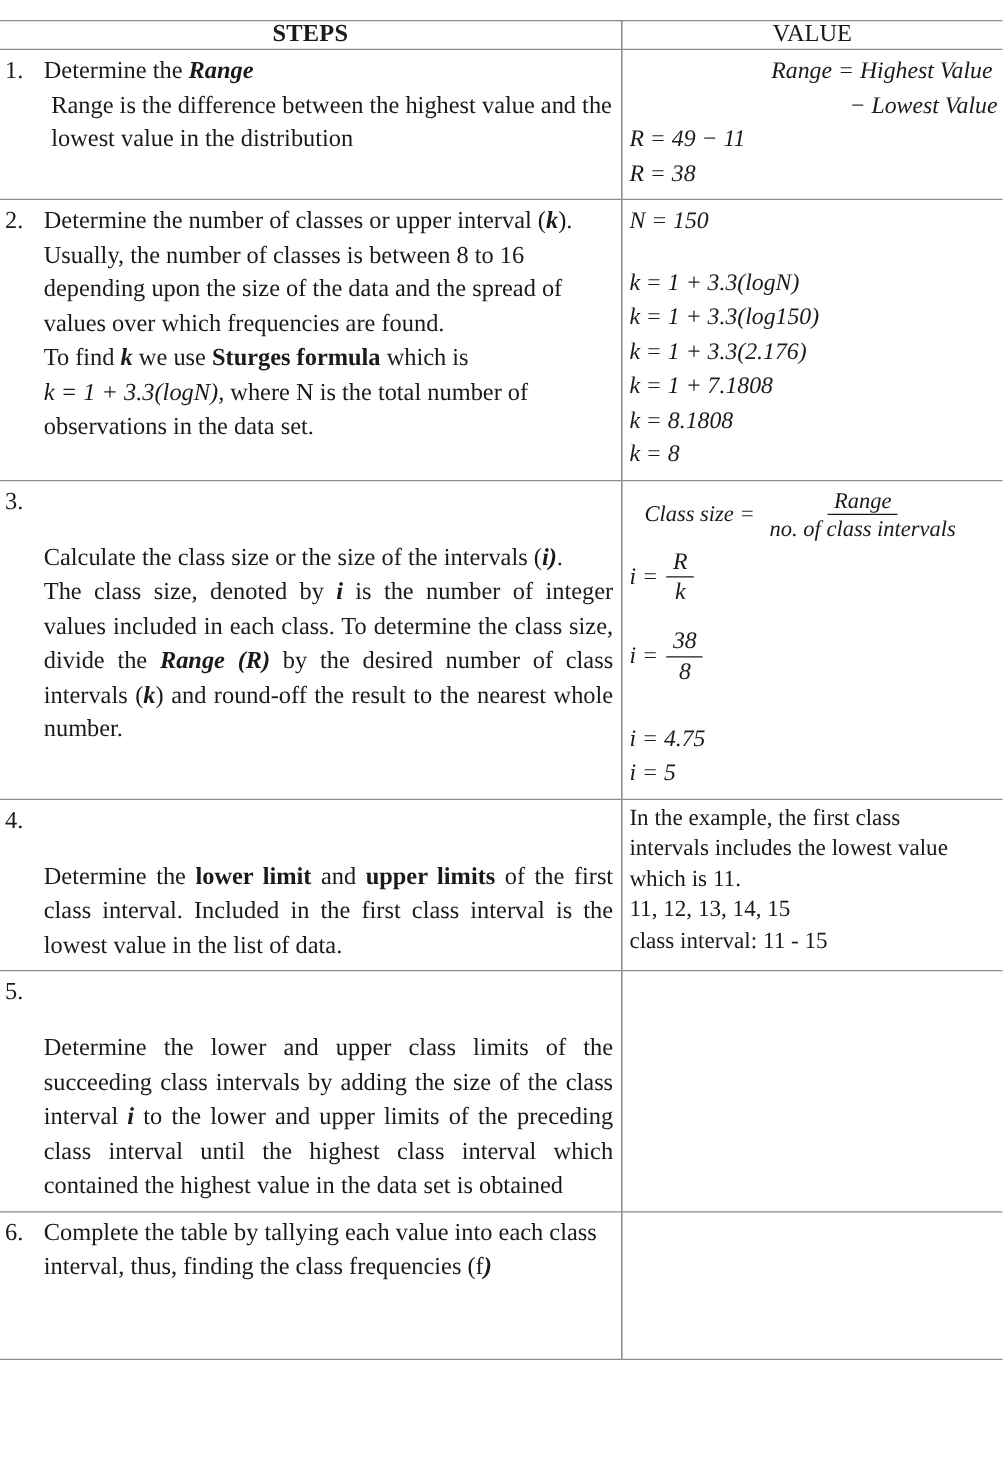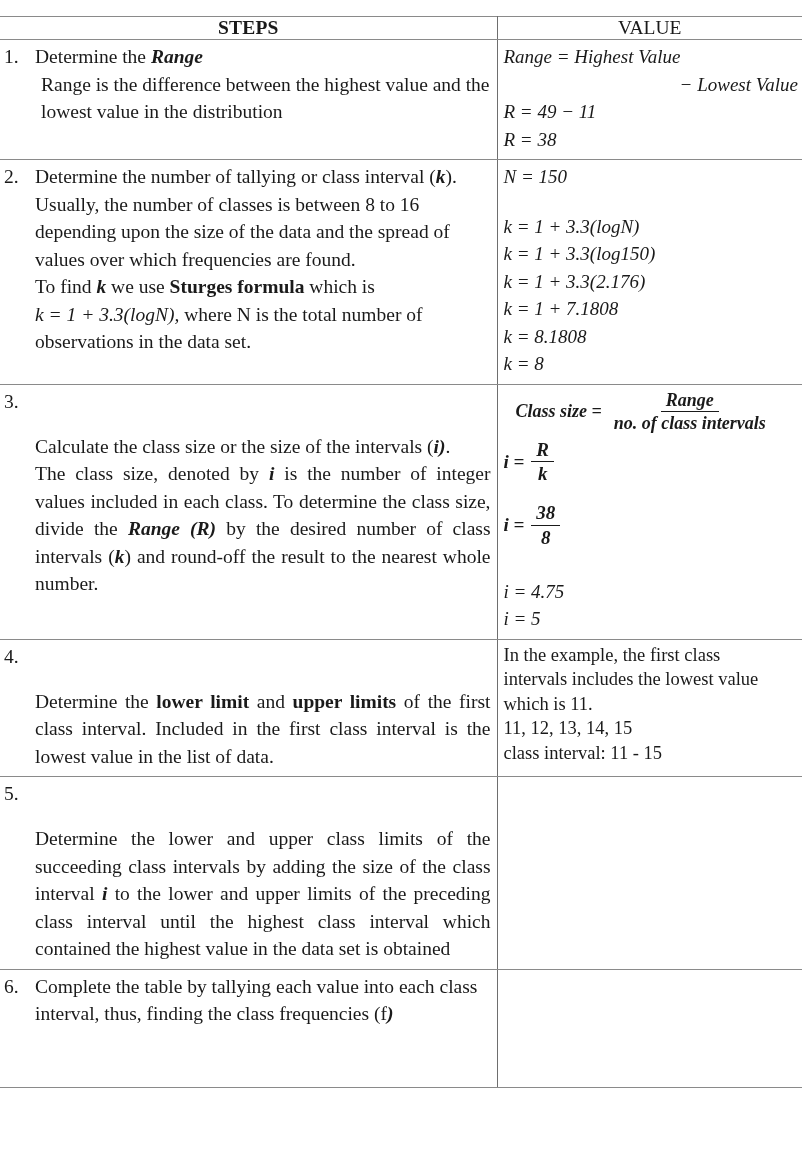--- a/index.html
+++ b/index.html
@@ -103,21 +103,20 @@
   .spacer-md { height: 22px; }
   .spacer-lg { height: 30px; }
 
   
   .eq {
     display: flex;
     align-items: center;
     font-style: italic;
     font-size: 19px;
     white-space: nowrap;
-    font-weight: bold;
   }
   .eq .lhs { padding-right: 7px; }
   .frac {
     display: inline-flex;
     flex-direction: column;
     align-items: center;
     vertical-align: middle;
     line-height: 1.12;
   }
   .frac .top {
@@ -165,33 +164,33 @@
       <td class="steps-cell">
         <div class="step">
           <div class="step-num">1.</div>
           <div class="step-body">
             <p><span>Determine the </span><b class="bi">Range</b></p>
             <p style="padding-left:6px">Range is the difference between the highest value and the lowest value in the distribution</p>
           </div>
         </div>
       </td>
       <td class="value-cell">
-        <div class="val-line math" style="text-align:left;padding-right:15px">Range = Highest Value</div>
+        <div class="val-line math" style="text-align:right;padding-right:8px">Range = Highest Value</div>
         <div class="val-line math" style="text-align:right;padding-right:4px">− Lowest Value</div>
         <div class="val-line math">R = 49 − 11</div>
         <div class="val-line math">R = 38</div>
       </td>
     </tr>
 
     <tr>
       <td class="steps-cell">
         <div class="step">
           <div class="step-num">2.</div>
           <div class="step-body">
-            <p><span>Determine the number of tallying or class interval (</span><b class="bi">k</b><span>). Usually, the number of classes is between 8 to 16 depending upon the size of the data and the spread of values over which frequencies are found.</span></p>
+            <p><span>Determine the number of classes or upper interval (</span><b class="bi">k</b><span>). Usually, the number of classes is between 8 to 16 depending upon the size of the data and the spread of values over which frequencies are found.</span></p>
             <p><span>To find </span><b class="bi">k</b><span> we use </span><b class="bb">Sturges formula</b><span> which is</span></p>
             <p><span class="mi">k = 1 + 3.3(logN),</span><span> where N is the total number of observations in the data set.</span></p>
           </div>
         </div>
       </td>
       <td class="value-cell">
         <div class="val-line math">N = 150</div>
         <div class="spacer-md"></div>
         <div class="val-line math">k = 1 + 3.3(logN)</div>
         <div class="val-line math">k = 1 + 3.3(log150)</div>

